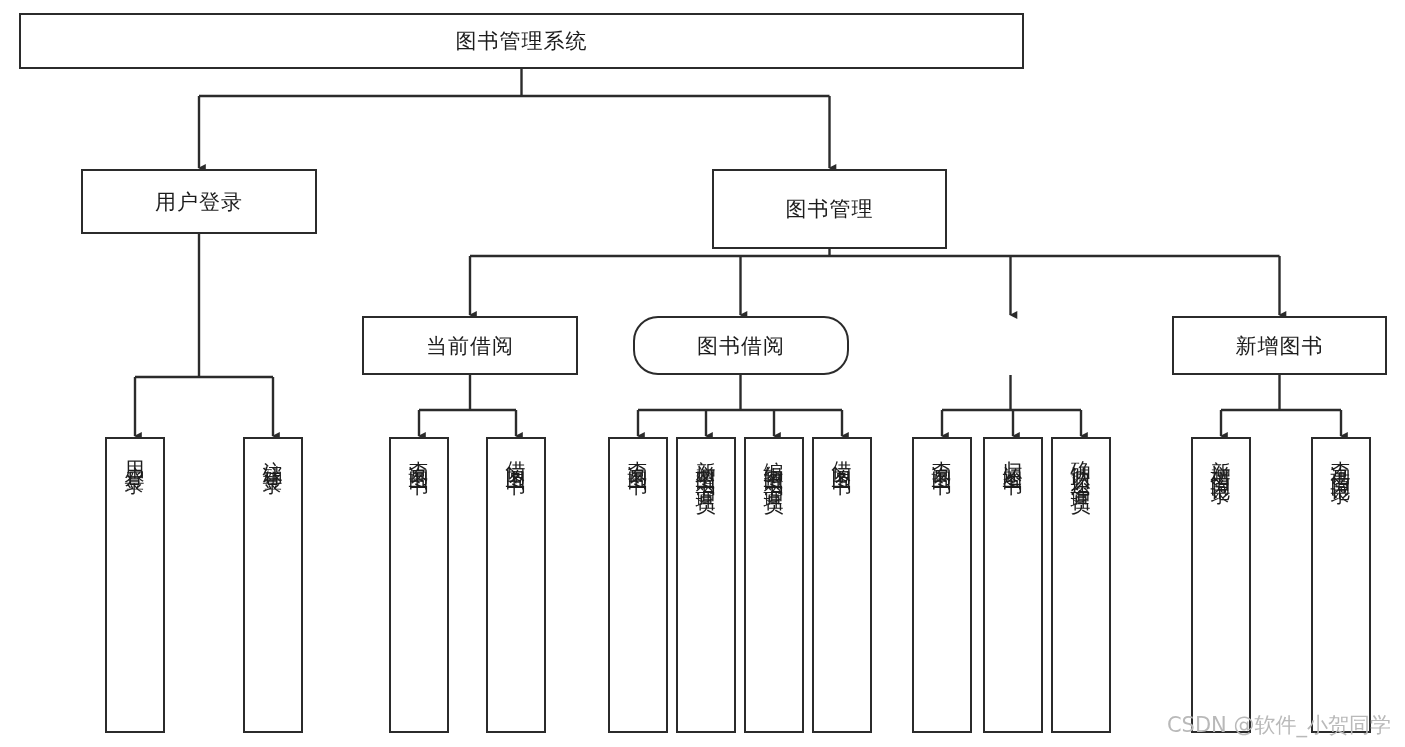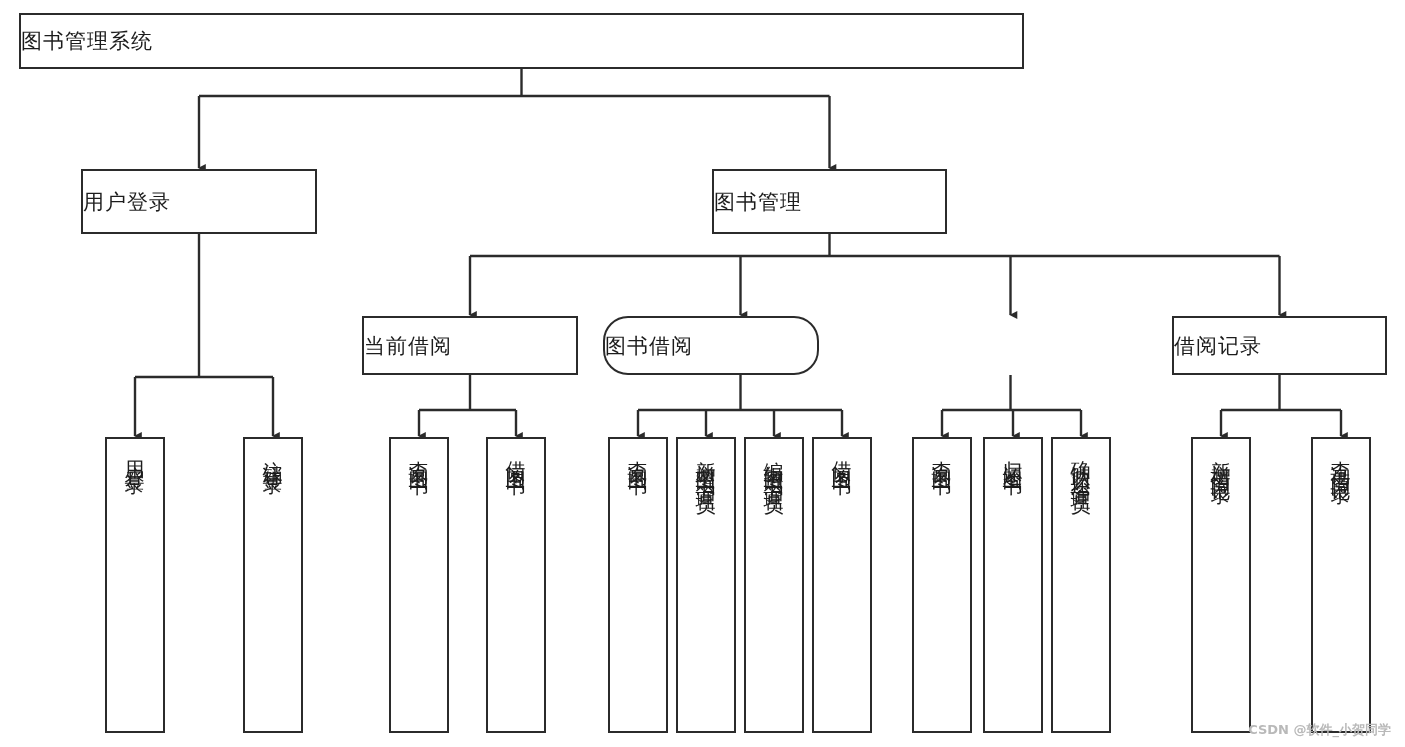--- a/index.html
+++ b/index.html
@@ -21,20 +21,21 @@
     width: 1405px;
     height: 747px;
   }
   .node {
     position: absolute;
     box-sizing: border-box;
     border: 2px solid #2b2b2b;
     background: #ffffff;
     display: flex;
     align-items: center;
+    justify-content: center;
     color: #1c1c1c;
   }
   .node.h {
     
     font-size: 21px;
     letter-spacing: 1px;
   }
   .node.v {
     
     font-size: 20px;
@@ -49,25 +50,24 @@
     line-height: 1;
     white-space: nowrap;
   }
   .node .htext {
     white-space: nowrap;
   }
   #watermark {
     position: absolute;
     right: 14px;
     bottom: 8px;
-    font-size: 13px;
+    font-size: 21px;
     color: #b9b9b9;
     white-space: nowrap;
     pointer-events: none;
-    font-weight: bold;
   }
 </style>
 </head>
 <body>
 
 <div id="canvas">
 
   <svg id="edges" viewBox="0 0 1405 747" xmlns="http://www.w3.org/2000/svg">
     <defs>
       <marker id="arrow" markerWidth="10" markerHeight="10" refX="4.2" refY="7.2" orient="auto" markerUnits="userSpaceOnUse">
@@ -111,32 +111,32 @@
       </g>
   </svg>
 
   <div class="node h" style="left: 19px; top: 13px; width: 1005px; height: 56px;">
     <span class="htext">图书管理系统</span>
   </div>
 
   <div class="node h" style="left: 81px; top: 169px; width: 236px; height: 65px;">
     <span class="htext">用户登录</span>
   </div>
-  <div class="node h" style="left: 712px; top: 169px; width: 235px; height: 65px;">
+  <div class="node h" style="left: 712px; top: 169px; width: 235px; height: 80px;">
     <span class="htext">图书管理</span>
   </div>
 
   <div class="node h" style="left: 362px; top: 316px; width: 216px; height: 59px;">
     <span class="htext">当前借阅</span>
   </div>
-  <div class="node h" style="left: 603px; top: 316px; width: 216px; height: 59px; border-radius: 25px;">
+  <div class="node h" style="left: 633px; top: 316px; width: 216px; height: 59px; border-radius: 25px;">
     <span class="htext">图书借阅</span>
   </div>
   <div class="node h" style="left: 1172px; top: 316px; width: 215px; height: 59px;">
-    <span class="htext">借阅记录</span>
+    <span class="htext">新增图书</span>
   </div>
 
   <div class="node v" style="left: 105px; top: 437px; width: 60px; height: 296px;">
     <span class="vtext">用户登录</span>
   </div>
   <div class="node v" style="left: 243px; top: 437px; width: 60px; height: 296px;">
     <span class="vtext">注销登录</span>
   </div>
 
   <div class="node v" style="left: 389px; top: 437px; width: 60px; height: 296px;">

